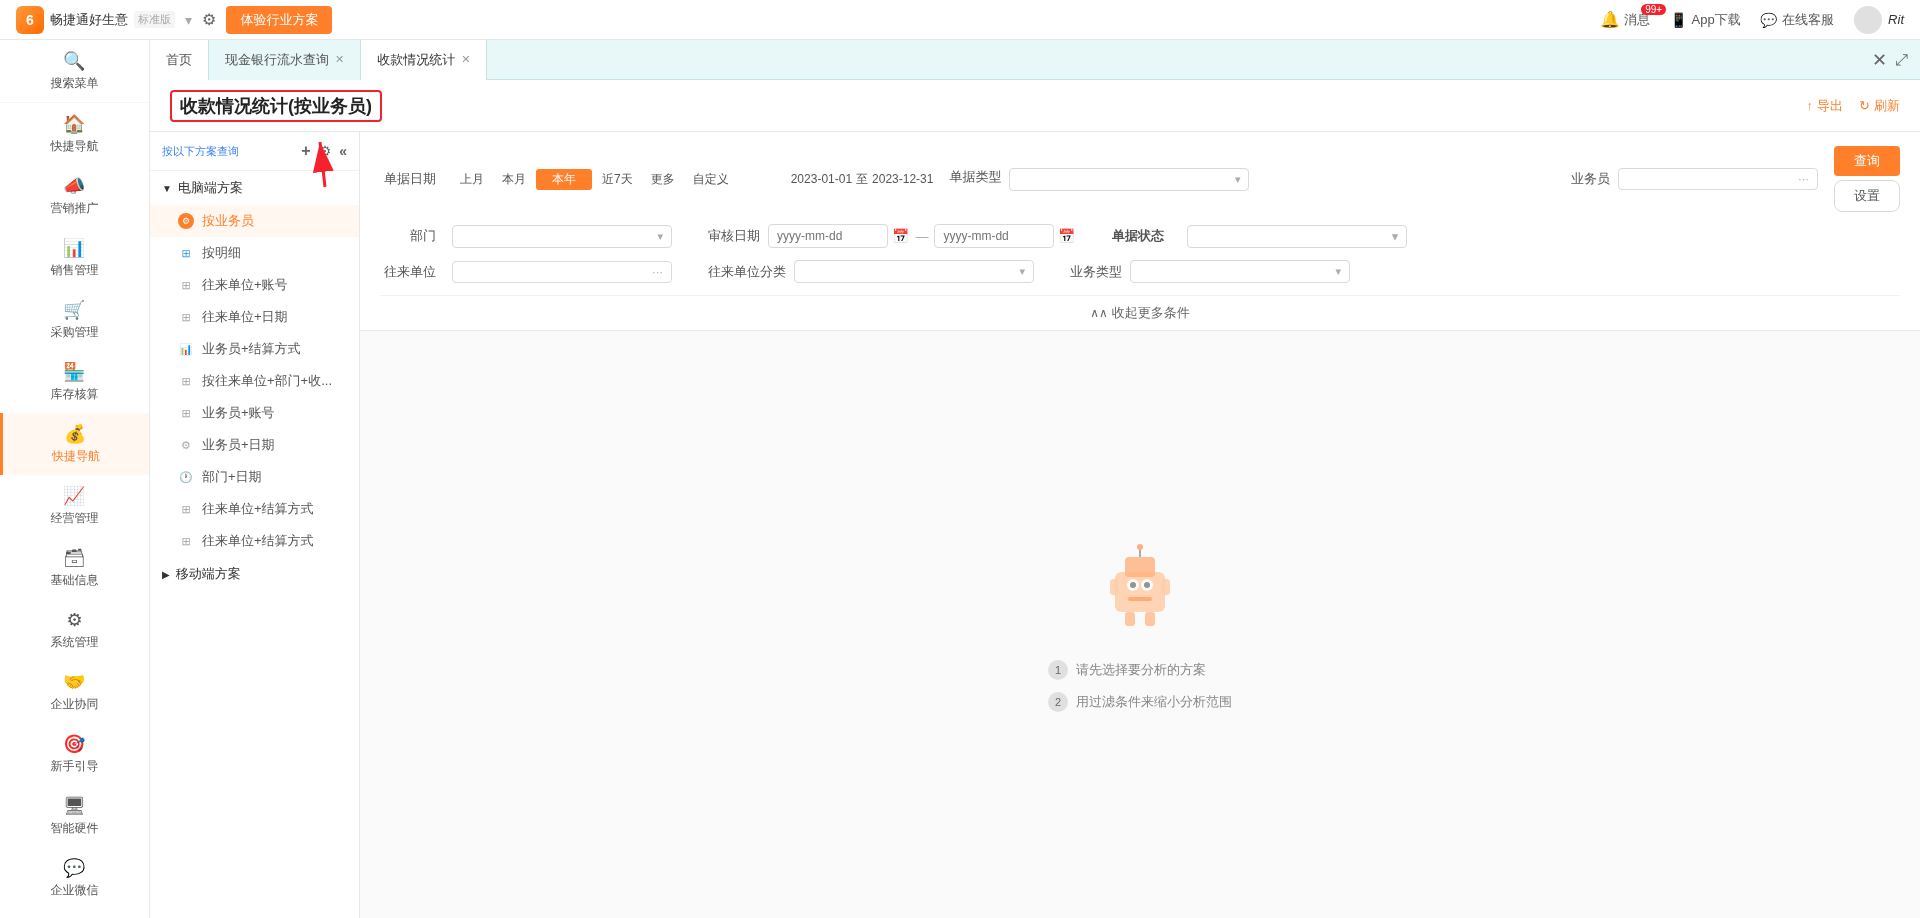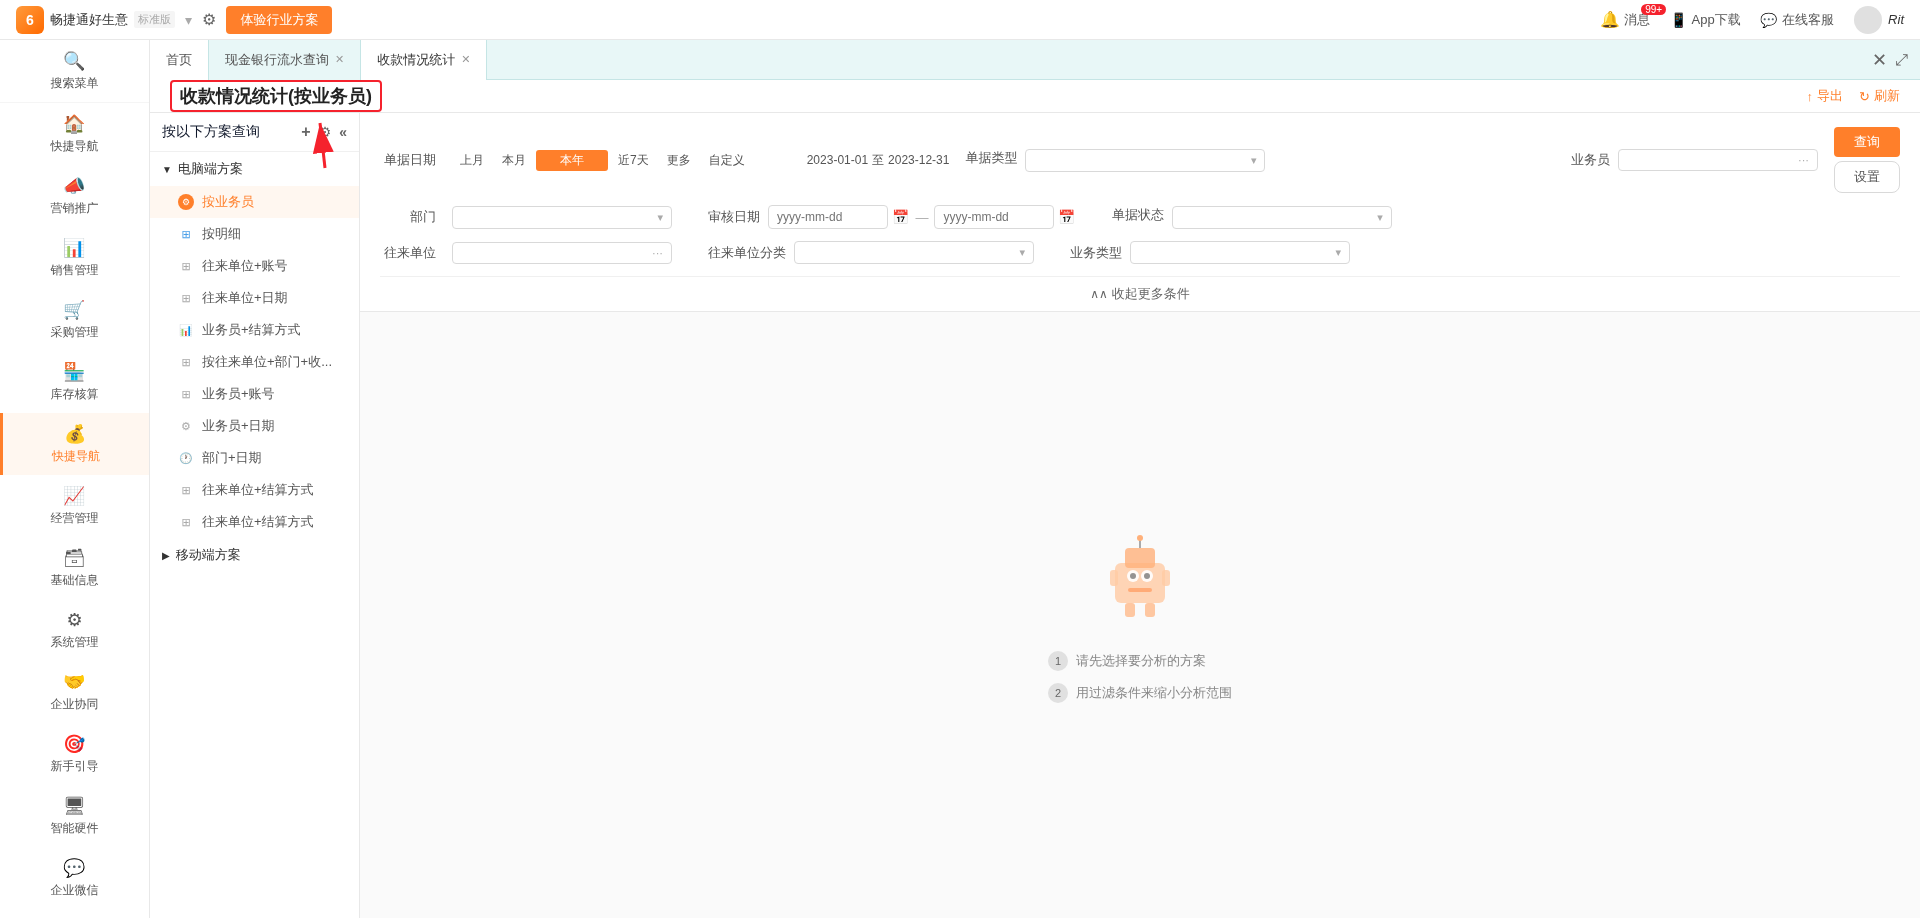--- a/index.html
+++ b/index.html
@@ -121,41 +121,41 @@
         <div style="height:40px;display:flex;align-items:center;padding:0 16px;cursor:pointer;font-size:13px;color:#333;font-weight:500;border-right:1px solid #c5e5e5;background:#fff;gap:6px;">
           <span>收款情况统计</span>
           <span style="font-size:11px;color:#999;cursor:pointer;">✕</span>
         </div>
         <div style="margin-left:auto;display:flex;align-items:center;gap:8px;padding-right:12px;">
           <button style="background:none;border:none;cursor:pointer;color:#666;font-size:18px;">✕</button>
           <button style="background:none;border:none;cursor:pointer;color:#666;font-size:16px;">⤢</button>
         </div>
       </div>
 
-      <div style="height:33px; background:#fff; display:flex; align-items:center; padding:0 20px; border-bottom:1px solid #e8e8e8; justify-content:space-between;">
+      <div style="height:52px; background:#fff; display:flex; align-items:center; padding:0 20px; border-bottom:1px solid #e8e8e8; justify-content:space-between;">
         <div style="border:2px solid #f5222d;border-radius:4px;padding:2px 8px;">
           <span style="font-size:18px;font-weight:600;color:#222;">收款情况统计(按业务员)</span>
         </div>
         <div style="display:flex;align-items:center;gap:16px;">
           <button style="display:flex;align-items:center;gap:4px;color:#ff7f2a;cursor:pointer;font-size:13px;background:none;border:none;">
             <span>↑</span>
             <span>导出</span>
           </button>
           <button style="display:flex;align-items:center;gap:4px;color:#ff7f2a;cursor:pointer;font-size:13px;background:none;border:none;">
             <span>↻</span>
             <span>刷新</span>
           </button>
         </div>
       </div>
 
       <div style="display:flex;flex:1;overflow:hidden;position:relative;">
 
         <div style="width:210px;background:#fff;border-right:1px solid #e8e8e8;overflow-y:auto;flex-shrink:0;">
           <div style="display:flex;align-items:center;justify-content:space-between;padding:10px 12px;border-bottom:1px solid #f0f0f0;">
-            <span style="font-size:14px;color:#0f172a;font-weight:500;">按以下方案查询</span>
+            <span style="font-size:11px;color:#3b82f6;font-weight:500;">按以下方案查询</span>
             <div style="display:flex;align-items:center;gap:8px;">
               <span style="cursor:pointer;color:#666;font-size:16px;font-weight:bold;">+</span>
               <span style="cursor:pointer;color:#666;font-size:14px;">⚙</span>
               <span style="cursor:pointer;color:#666;font-size:14px;font-weight:bold;">«</span>
             </div>
           </div>
 
           <div>
             <div style="display:flex;align-items:center;gap:6px;padding:8px 12px;cursor:pointer;color:#333;font-size:13px;">
               <span style="font-size:10px;">▼</span>
@@ -218,21 +218,21 @@
 
         <div style="flex:1;display:flex;flex-direction:column;overflow:hidden;">
 
           <div style="background:#fff;padding:14px 20px 0 20px;border-bottom:1px solid #e8e8e8;">
 
             <div style="display:flex;align-items:center;gap:16px;margin-bottom:12px;">
               <span style="color:#555;font-size:13px;white-space:nowrap;min-width:56px;text-align:right;">单据日期</span>
               <div style="display:flex;align-items:center;gap:2px;">
                 <button style="padding:2px 8px;font-size:12px;border:none;background:none;cursor:pointer;color:#555;">上月</button>
                 <button style="padding:2px 8px;font-size:12px;border:none;background:none;cursor:pointer;color:#555;">本月</button>
-                <button style="padding:2px 24px;font-size:12px;border:none;background:#ff7f2a;color:#fff;border-radius:3px;cursor:pointer;">本年</button>
+                <button style="padding:2px 16px;font-size:12px;border:none;background:#ff7f2a;color:#fff;border-radius:3px;cursor:pointer;">本年</button>
                 <button style="padding:2px 8px;font-size:12px;border:none;background:none;cursor:pointer;color:#555;">近7天</button>
                 <button style="padding:2px 8px;font-size:12px;border:none;background:none;cursor:pointer;color:#555;">更多</button>
                 <button style="padding:2px 8px;font-size:12px;border:none;background:none;cursor:pointer;color:#555;">自定义</button>
               </div>
               <div style="display:flex;align-items:center;gap:4px;font-size:12px;color:#555;margin-left:38px;">
                 <span>2023-01-01</span>
                 <span>至</span>
                 <span>2023-12-31</span>
               </div>
               <div style="flex:1;display:flex;align-items:center;justify-content:space-between;">
@@ -266,21 +266,21 @@
               <div style="display:flex;align-items:center;gap:8px;margin-left:20px;">
                 <span style="color:#555;font-size:13px;white-space:nowrap;">审核日期</span>
                 <div style="display:flex;align-items:center;gap:4px;">
                   <input type="text" style="border: 1px solid rgb(217, 217, 217); border-radius: 4px; padding: 4px 8px; font-size: 12px; color: rgb(187, 187, 187); width: 120px;" placeholder="yyyy-mm-dd" value="">
                   <span style="color:#aaa;cursor:pointer;font-size:14px;">📅</span>
                   <span style="color:#aaa;padding:0 2px;">—</span>
                   <input type="text" style="border: 1px solid rgb(217, 217, 217); border-radius: 4px; padding: 4px 8px; font-size: 12px; color: rgb(187, 187, 187); width: 120px;" placeholder="yyyy-mm-dd" value="">
                   <span style="color:#aaa;cursor:pointer;font-size:14px;">📅</span>
                 </div>
               </div>
-              <div style="display:flex;gap:8px;margin-left:20px;">
+              <div style="display:flex;align-items:center;gap:23px;margin-left:20px;font-weight:bold;">
                 <span style="color:#555;font-size:13px;white-space:nowrap;">单据状态</span>
                 <div style="display:flex;align-items:center;border:1px solid #d9d9d9;border-radius:4px;padding:4px 8px;min-width:220px;background:#fff;cursor:pointer;justify-content:space-between;font-size:13px;color:#ccc;">
                   <span style="color:#ccc;"></span>
                   <span style="color:#aaa;font-size:11px;">▾</span>
                 </div>
               </div>
             </div>
 
             <div style="display:flex;align-items:center;gap:16px;margin-bottom:12px;">
               <span style="color:#555;font-size:13px;white-space:nowrap;min-width:56px;text-align:right;">往来单位</span>

